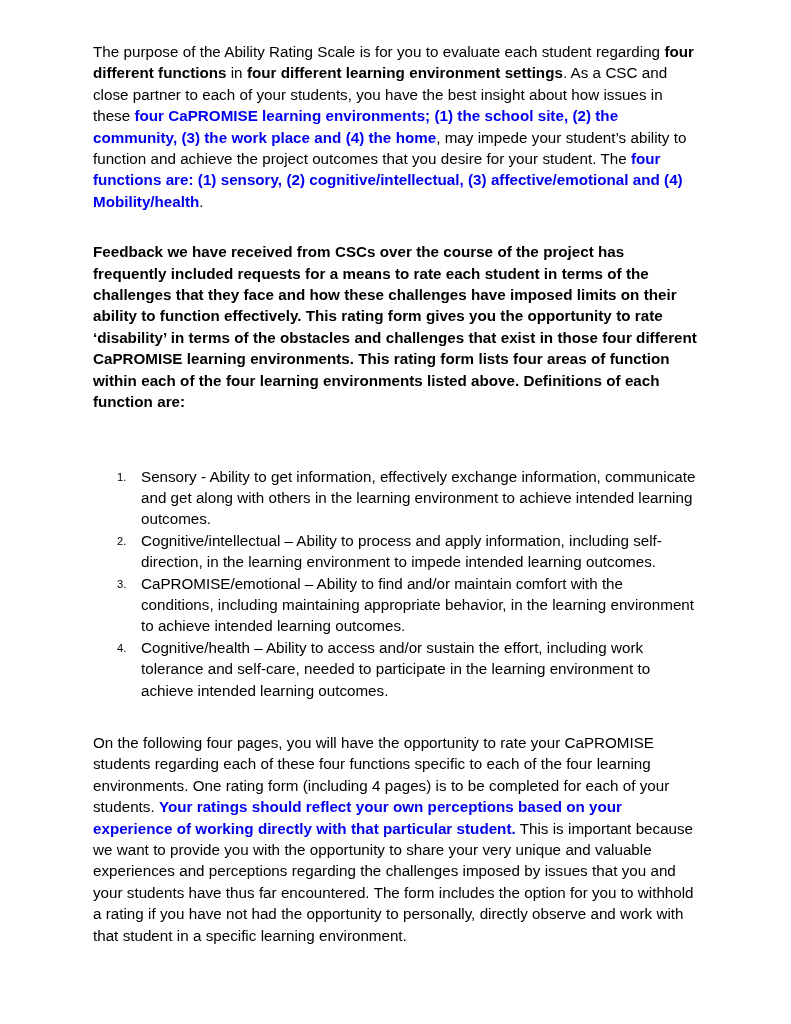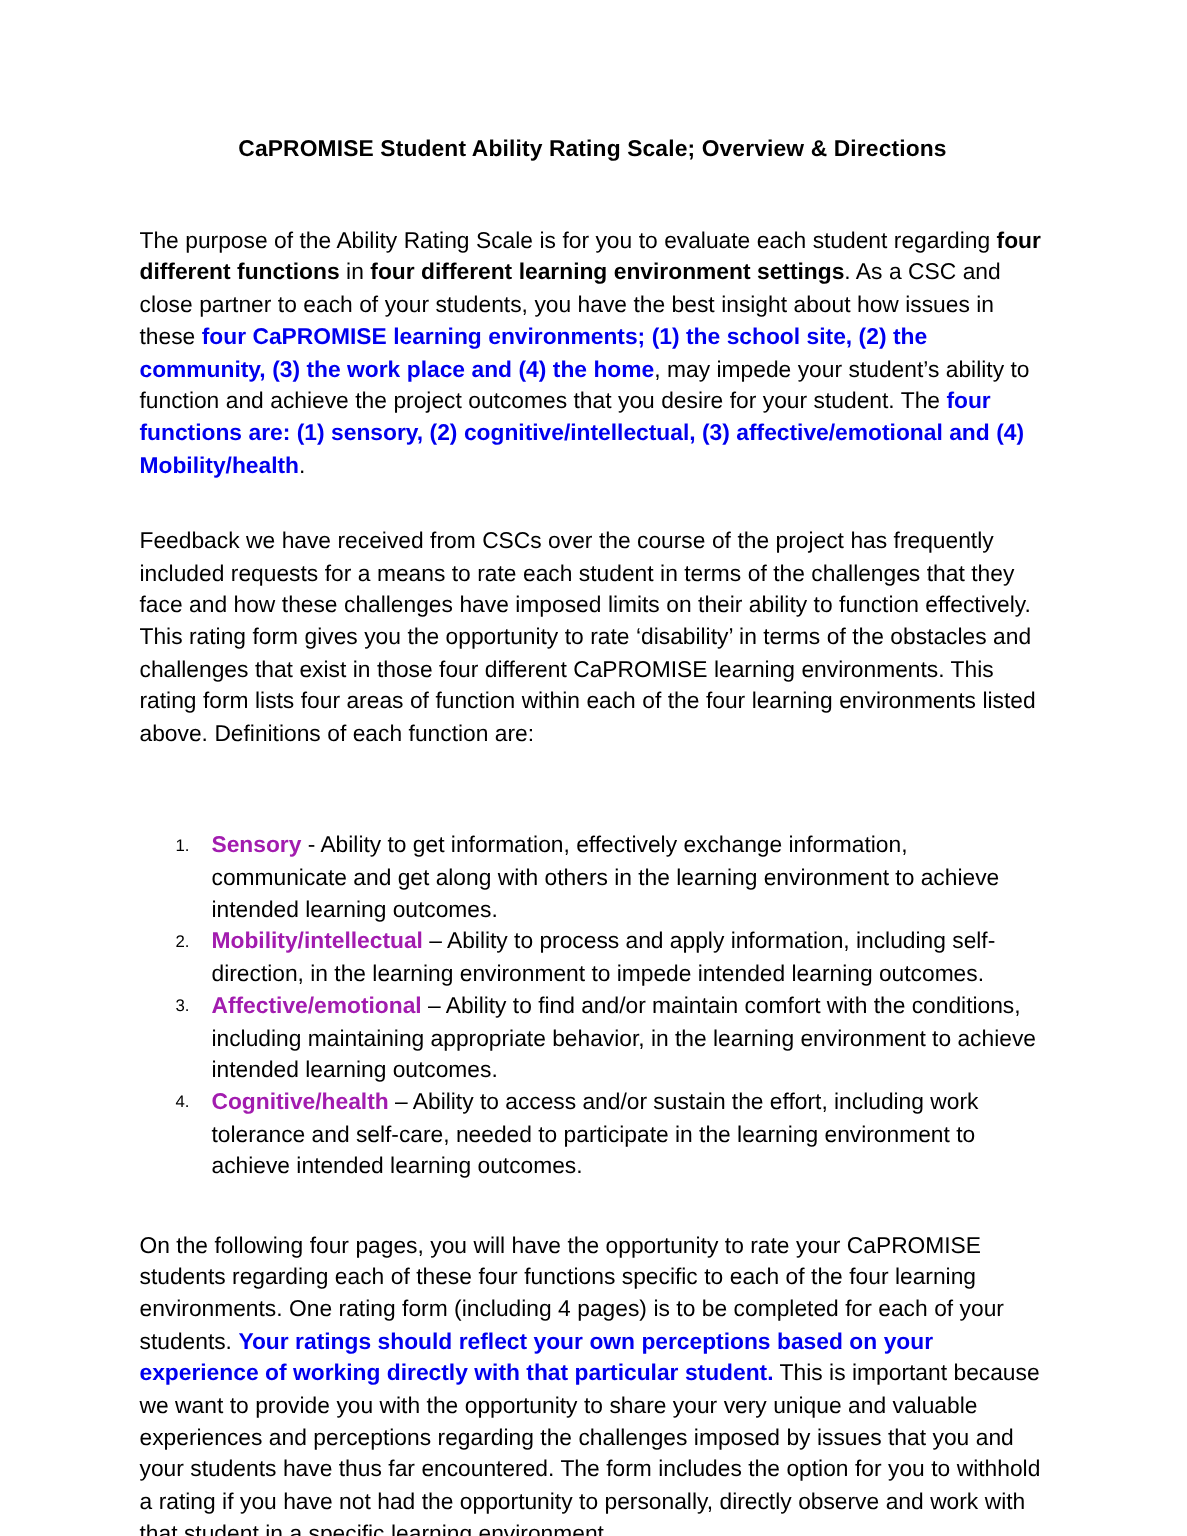--- a/index.html
+++ b/index.html
@@ -37,21 +37,21 @@
     line-height: 1.25;
   }
   p.body-para {
     font-size: 15.2px;
     line-height: 21.4px;
     margin: 0;
     text-align: left;
     word-spacing: 0.1px;
   }
   .para-1 { padding-top: 41px; }
-  .para-2 { padding-top: 29px; }
+  .para-2 { padding-top: 29px; font-weight: bold; }
   .para-3 { padding-top: 31px; }
 
   .b { font-weight: bold; }
   .bblue { font-weight: bold; color: #0000EE; }
 
   ol.func-list {
     margin: 0;
     padding: 0;
     padding-top: 53px;
     list-style: none;
@@ -69,39 +69,38 @@
     content: counter(fn) ".";
     position: absolute;
     left: 24px;
     top: 3px;
     font-size: 11.2px;
     line-height: 17px;
     color: #000000;
     font-weight: normal;
   }
   .li-term {
-    font-weight: bold;
-    color: #a21caf;
+    font-weight: normal;
+    color: #000000;
   }
 </style>
 </head>
 <body>
 
 <div class="page">
   <div class="content">
 
-    <h1 class="doc-title">CaPROMISE Student Ability Rating Scale; Overview &amp; Directions</h1>
 
     <p class="body-para para-1"><span>The purpose of the Ability Rating Scale is for you to evaluate each student regarding </span><span class="b">four different functions</span><span> in </span><span class="b">four different learning environment settings</span><span>. As a CSC and close partner to each of your students, you have the best insight about how issues in these </span><span class="bblue">four CaPROMISE learning environments; (1) the school site, (2) the community, (3) the work place and (4) the home</span><span>, may impede your student’s ability to function and achieve the project outcomes that you desire for your student. The </span><span class="bblue">four functions are: (1) sensory, (2) cognitive/intellectual, (3) affective/emotional and (4) Mobility/health</span><span>.</span></p>
 
     <p class="body-para para-2">Feedback we have received from CSCs over the course of the project has frequently included requests for a means to rate each student in terms of the challenges that they face and how these challenges have imposed limits on their ability to function effectively. This rating form gives you the opportunity to rate ‘disability’ in terms of the obstacles and challenges that exist in those four different CaPROMISE learning environments. This rating form lists four areas of function within each of the four learning environments listed above. Definitions of each function are:</p>
 
     <ol class="func-list">
       <li><span class="li-term">Sensory</span><span> - Ability to get information, effectively exchange information, communicate and get along with others in the learning environment to achieve intended learning outcomes.</span></li>
-      <li><span class="li-term">Mobility/intellectual</span><span> – Ability to process and apply information, including self-direction, in the learning environment to impede intended learning outcomes.</span></li>
-      <li><span class="li-term">Affective/emotional</span><span> – Ability to find and/or maintain comfort with the conditions, including maintaining appropriate behavior, in the learning environment to achieve intended learning outcomes.</span></li>
+      <li><span class="li-term">Cognitive/intellectual</span><span> – Ability to process and apply information, including self-direction, in the learning environment to impede intended learning outcomes.</span></li>
+      <li><span class="li-term">CaPROMISE/emotional</span><span> – Ability to find and/or maintain comfort with the conditions, including maintaining appropriate behavior, in the learning environment to achieve intended learning outcomes.</span></li>
       <li><span class="li-term">Cognitive/health</span><span> – Ability to access and/or sustain the effort, including work tolerance and self-care, needed to participate in the learning environment to achieve intended learning outcomes.</span></li>
     </ol>
 
     <p class="body-para para-3"><span>On the following four pages, you will have the opportunity to rate your CaPROMISE students regarding each of these four functions specific to each of the four learning environments. One rating form (including 4 pages) is to be completed for each of your students.  </span><span class="bblue">Your ratings should reflect your own perceptions based on your experience of working directly with that particular student.</span><span> This is important because we want to provide you with the opportunity to share your very unique and valuable experiences and perceptions regarding the challenges imposed by issues that you and your students have thus far encountered. The form includes the option for you to withhold a rating if you have not had the opportunity to personally, directly observe and work with that student in a specific learning environment.</span></p>
 
   </div>
 </div>
 
 </body></html>

